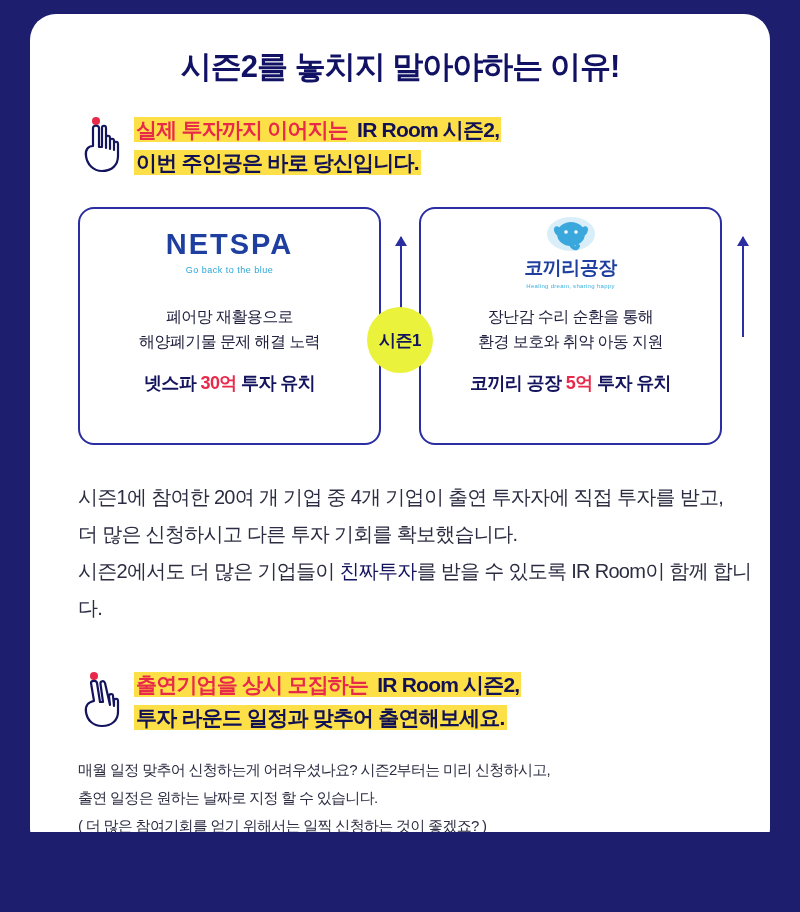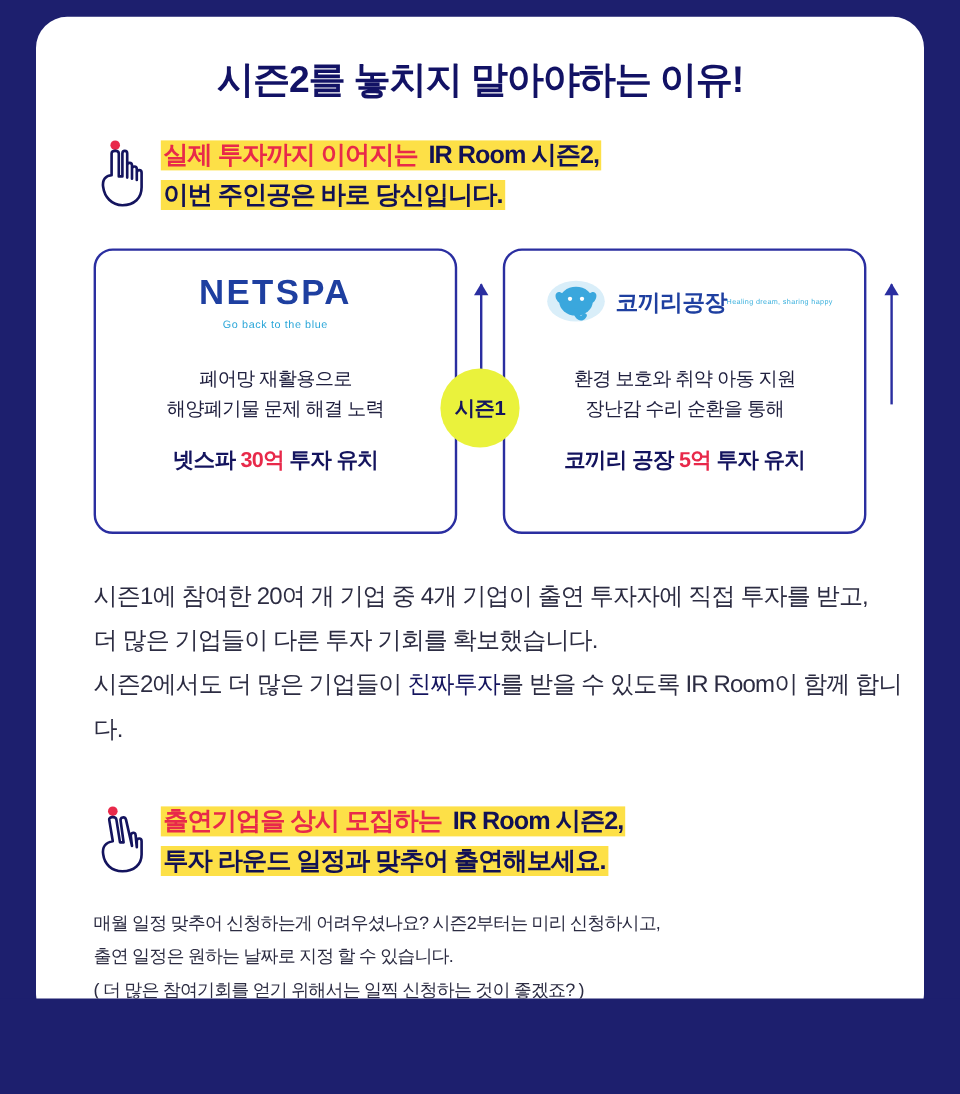--- a/index.html
+++ b/index.html
@@ -77,21 +77,21 @@
     flex-direction: column;
   }
   .netspa-name {
     font-size: 29px; font-weight: bold; color: #1e3fa0;
     letter-spacing: 2px;
   }
   .netspa-sub {
     margin-top: 4px;
     font-size: 9px; color: #2aa6d8; letter-spacing: 0.5px;
   }
-  .elephant-wrap { display:flex; flex-direction:row; align-items:center; }
+  .elephant-wrap { display:flex; flex-direction:column; align-items:center; }
   .kokkiri-name {
     font-size: 19px; font-weight: bold; color: #1e3fa0; letter-spacing: -0.5px;
     margin-top: 1px;
   }
   .kokkiri-sub { font-size: 6px; color: #3ab0dd; margin-top: 2px; letter-spacing: .3px;}
   .box-desc {
     margin-top: 12px;
     font-size: 16px;
     color: #20203f;
     line-height: 1.55;
@@ -205,34 +205,34 @@
               <ellipse cx="33" cy="20" rx="14" ry="12" fill="#3aa7dd"></ellipse>
               <path d="M33 28 C33 34 38 36 40 32" stroke="#3aa7dd" stroke-width="4" fill="none" stroke-linecap="round"></path>
               <circle cx="28" cy="18" r="1.8" fill="#ffffff"></circle>
               <circle cx="38" cy="18" r="1.8" fill="#ffffff"></circle>
             </svg>
             <div class="kokkiri-name">코끼리공장</div>
             <div class="kokkiri-sub">Healing dream, sharing happy</div>
           </div>
         </div>
         <div class="box-desc">
+          <div>장난감 수리 순환을 통해</div>
           <div>환경 보호와 취약 아동 지원</div>
-          <div>장난감 수리 순환을 통해</div>
         </div>
         <div class="box-result">
           <span>코끼리 공장 </span><span class="red">5억</span><span> 투자 유치</span>
         </div>
       </div>
 
       <div class="season-badge">시즌1</div>
     </div>
 
     <div class="para">
       <div>시즌1에 참여한 20여 개 기업 중 4개 기업이 출연 투자자에 직접 투자를 받고,</div>
-      <div>더 많은 기업들이 다른 투자 기회를 확보했습니다.</div>
+      <div>더 많은 신청하시고 다른 투자 기회를 확보했습니다.</div>
       <div>
         <span>시즌2에서도 더 많은 기업들이 </span><span class="b">친짜투자</span><span>를 받을 수 있도록 IR Room이 함께 합니다.</span>
       </div>
     </div>
 
     <div class="headline-row headline-row2">
       <span class="hand-icon">
         <svg width="46" height="58" viewBox="0 0 46 58">
           <circle cx="12" cy="5" r="4" fill="#e8294a"></circle>
           <path d="M9 12 L12 30 C6 31 3 35 4 41 C5 49 11 55 20 55 C30 55 36 49 36 41 L36 30 C36 27 32 27 32 30 L32 35 L31 25 C31 22 27 22.5 27 25.5 L28 34 L23 12 C22 9 18 10 18.5 13 L21 31 L18 31 L15 12 C14.5 9 8.5 9.5 9 12 Z" fill="#ffffff" stroke="#14145e" stroke-width="2.2" stroke-linejoin="round"></path>

